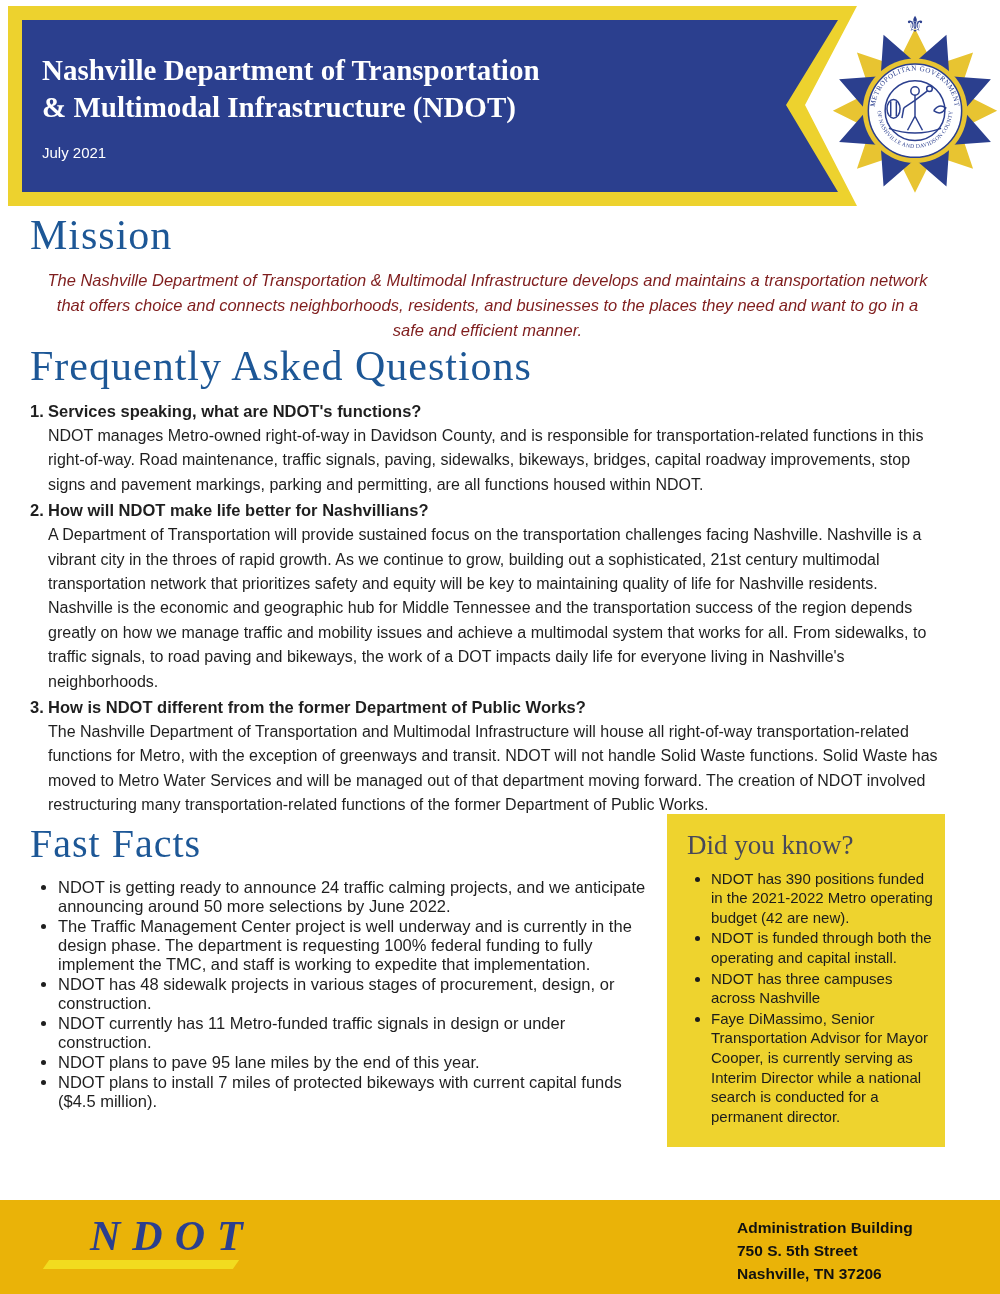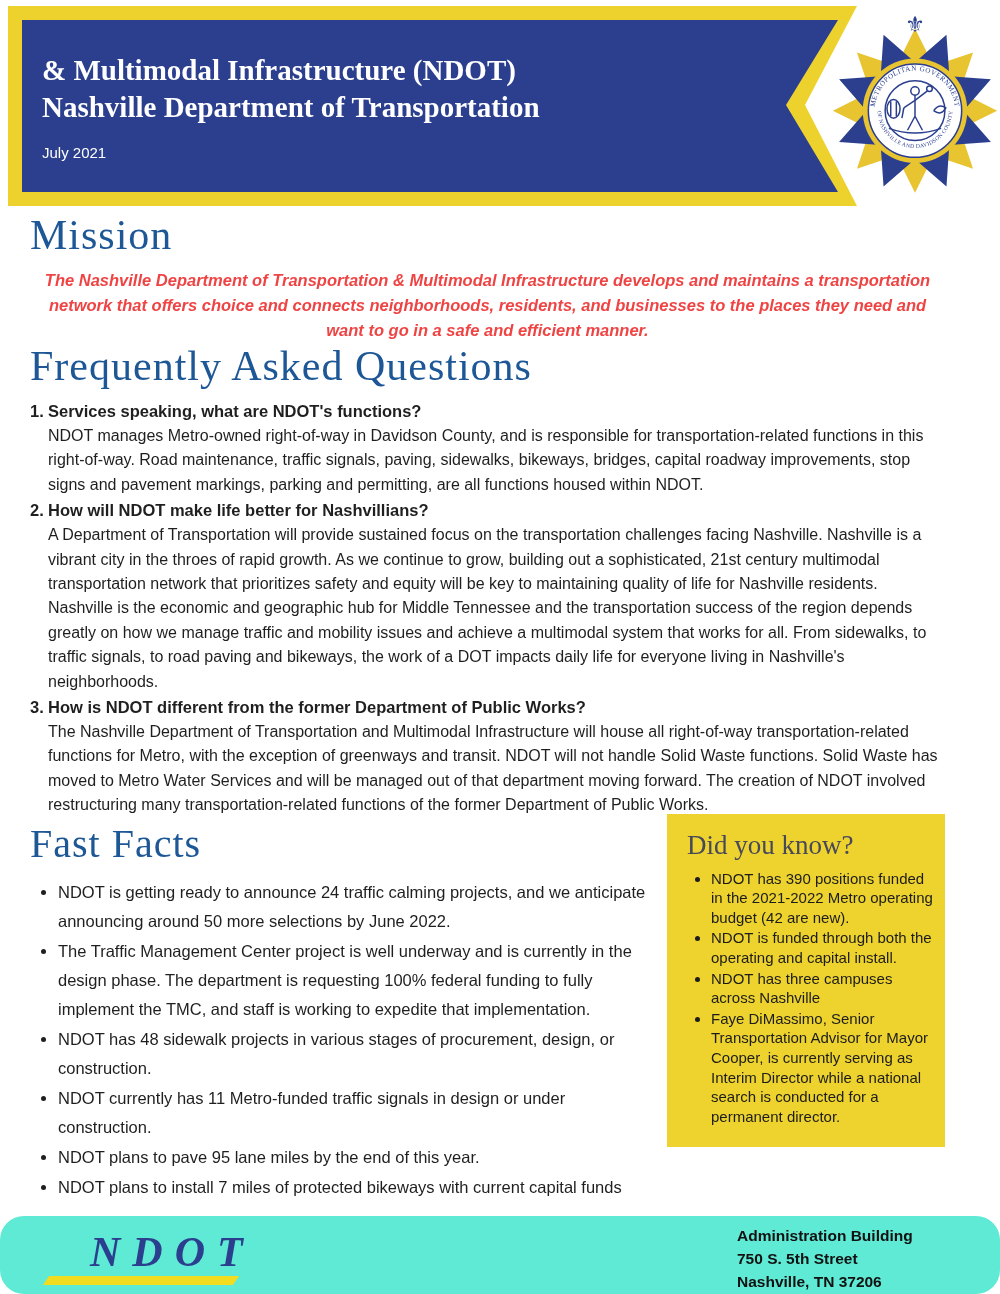--- a/index.html
+++ b/index.html
@@ -15,64 +15,64 @@
   .header-text{position:absolute;left:42px;top:52px;color:#ffffff;}
   .header-title{font-family:"Liberation Serif",serif;font-weight:bold;font-size:29px;line-height:37px;}
   .header-date{margin-top:18px;font-size:15px;}
   .seal{position:absolute;left:820px;top:8px;width:190px;height:196px;}
 
   
   .content{height:996px;box-sizing:border-box;padding:0 55px 8px 30px;overflow:hidden;}
   h1.sect{font-family:"Liberation Serif",serif;font-weight:normal;color:#1D5796;margin:0;}
   .mission-h{font-size:42px;line-height:46px;margin-top:24px;letter-spacing:1px;}
   .mission-body{font-style:italic;font-size:16.5px;line-height:25px;text-align:center;
-      margin:10px 10px 0 10px;color:#ef4444;font-weight:bold;}
+      margin:10px 10px 0 10px;color:#7f1d1d;}
   .faq-h{font-size:42px;line-height:46px;margin-top:16px;letter-spacing:1px;}
 
   .faq-list{margin-top:10px;}
   .faq-item{margin-bottom:1px;}
   .faq-qrow{display:flex;font-weight:bold;font-size:16.5px;line-height:25px;}
   .faq-num{width:18px;flex:0 0 auto;}
   .faq-a{padding-left:18px;font-size:16px;line-height:24.4px;}
 
   .facts-row{display:flex;align-items:flex-start;margin-top:4px;}
   .facts-col{flex:1 1 auto;min-width:0;}
   .facts-h{font-size:40px;line-height:44px;letter-spacing:1px;}
   .facts-list{margin:12px 0 0 0;padding-left:28px;}
-  .facts-list li{font-size:16.5px;line-height:29px;margin-bottom:1px;}
+  .facts-list li{font-size:16.5px;line-height:19px;margin-bottom:1px;}
 
   .dyk-box{flex:0 0 auto;width:278px;box-sizing:border-box;background:#EED32E;
       margin:-8px 0 0 8px;padding:16px 12px 20px 20px;}
   .dyk-h{font-family:"Liberation Serif",serif;font-weight:normal;font-size:27px;
       color:#47485A;margin:0 0 8px 0;}
   .dyk-list{margin:0;padding-left:24px;}
   .dyk-list li{font-size:15px;line-height:19.6px;color:#1c1c1c;margin-bottom:1px;}
 
   
-  .footer{position:absolute;left:0;right:0;bottom:0;height:78px;background:#5eead4;border-radius:24px;}
+  .footer{position:absolute;left:0;right:0;bottom:0;height:94px;background:#eab308;}
   .ndot-logo{position:absolute;left:90px;top:12px;color:#2B3F8E;
       font-family:"Liberation Serif",serif;font-style:italic;font-weight:bold;
       font-size:42px;letter-spacing:12px;}
   .logo-underline{position:absolute;left:46px;top:60px;width:190px;height:9px;
       background:#F2DC1F;transform:skewX(-35deg);}
   .footer-hours{position:absolute;left:358px;top:16px;font-weight:bold;font-size:15.5px;line-height:27px;color:#111;}
-  .footer-address{position:absolute;left:737px;top:8px;font-weight:bold;font-size:15.5px;line-height:23px;color:#111;}
+  .footer-address{position:absolute;left:737px;top:16px;font-weight:bold;font-size:15.5px;line-height:23px;color:#111;}
 </style>
 </head>
 <body>
 
 <div class="page">
 
   <div class="header">
     <div class="banner-yellow"></div>
     <div class="banner-blue"></div>
     <div class="header-text">
       <div class="header-title">
+        <div>Nashville Department of Transportation</div>
         <div>&amp; Multimodal Infrastructure (NDOT)</div>
-        <div>Nashville Department of Transportation</div>
       </div>
       <div class="header-date">July 2021</div>
     </div>
 
     <svg class="seal" viewBox="0 0 200 210">
       <polygon fill="#E8C431" points="188,110 148,129.9 162.2,172.2 119.9,158 100,198 80.1,158 37.8,172.2 52,129.9 12,110 52,90.1 37.8,47.8 80.1,62 100,22 119.9,62 162.2,47.8 148,90.1"></polygon>
       <polygon fill="#2B3F8E" points="181.3,143.7 136.8,146.8 133.7,191.3 100,162 66.3,191.3 63.2,146.8 18.7,143.7 48,110 18.7,76.3 63.2,73.2 66.3,28.7 100,58 133.7,28.7 136.8,73.2 181.3,76.3 152,110"></polygon>
       <circle cx="100" cy="110" r="56" fill="#E8C431"></circle>
       <circle cx="100" cy="110" r="50" fill="#ffffff" stroke="#2B3F8E" stroke-width="1.6"></circle>
       <circle cx="100" cy="110" r="32" fill="#ffffff" stroke="#2B3F8E" stroke-width="1.6"></circle>

